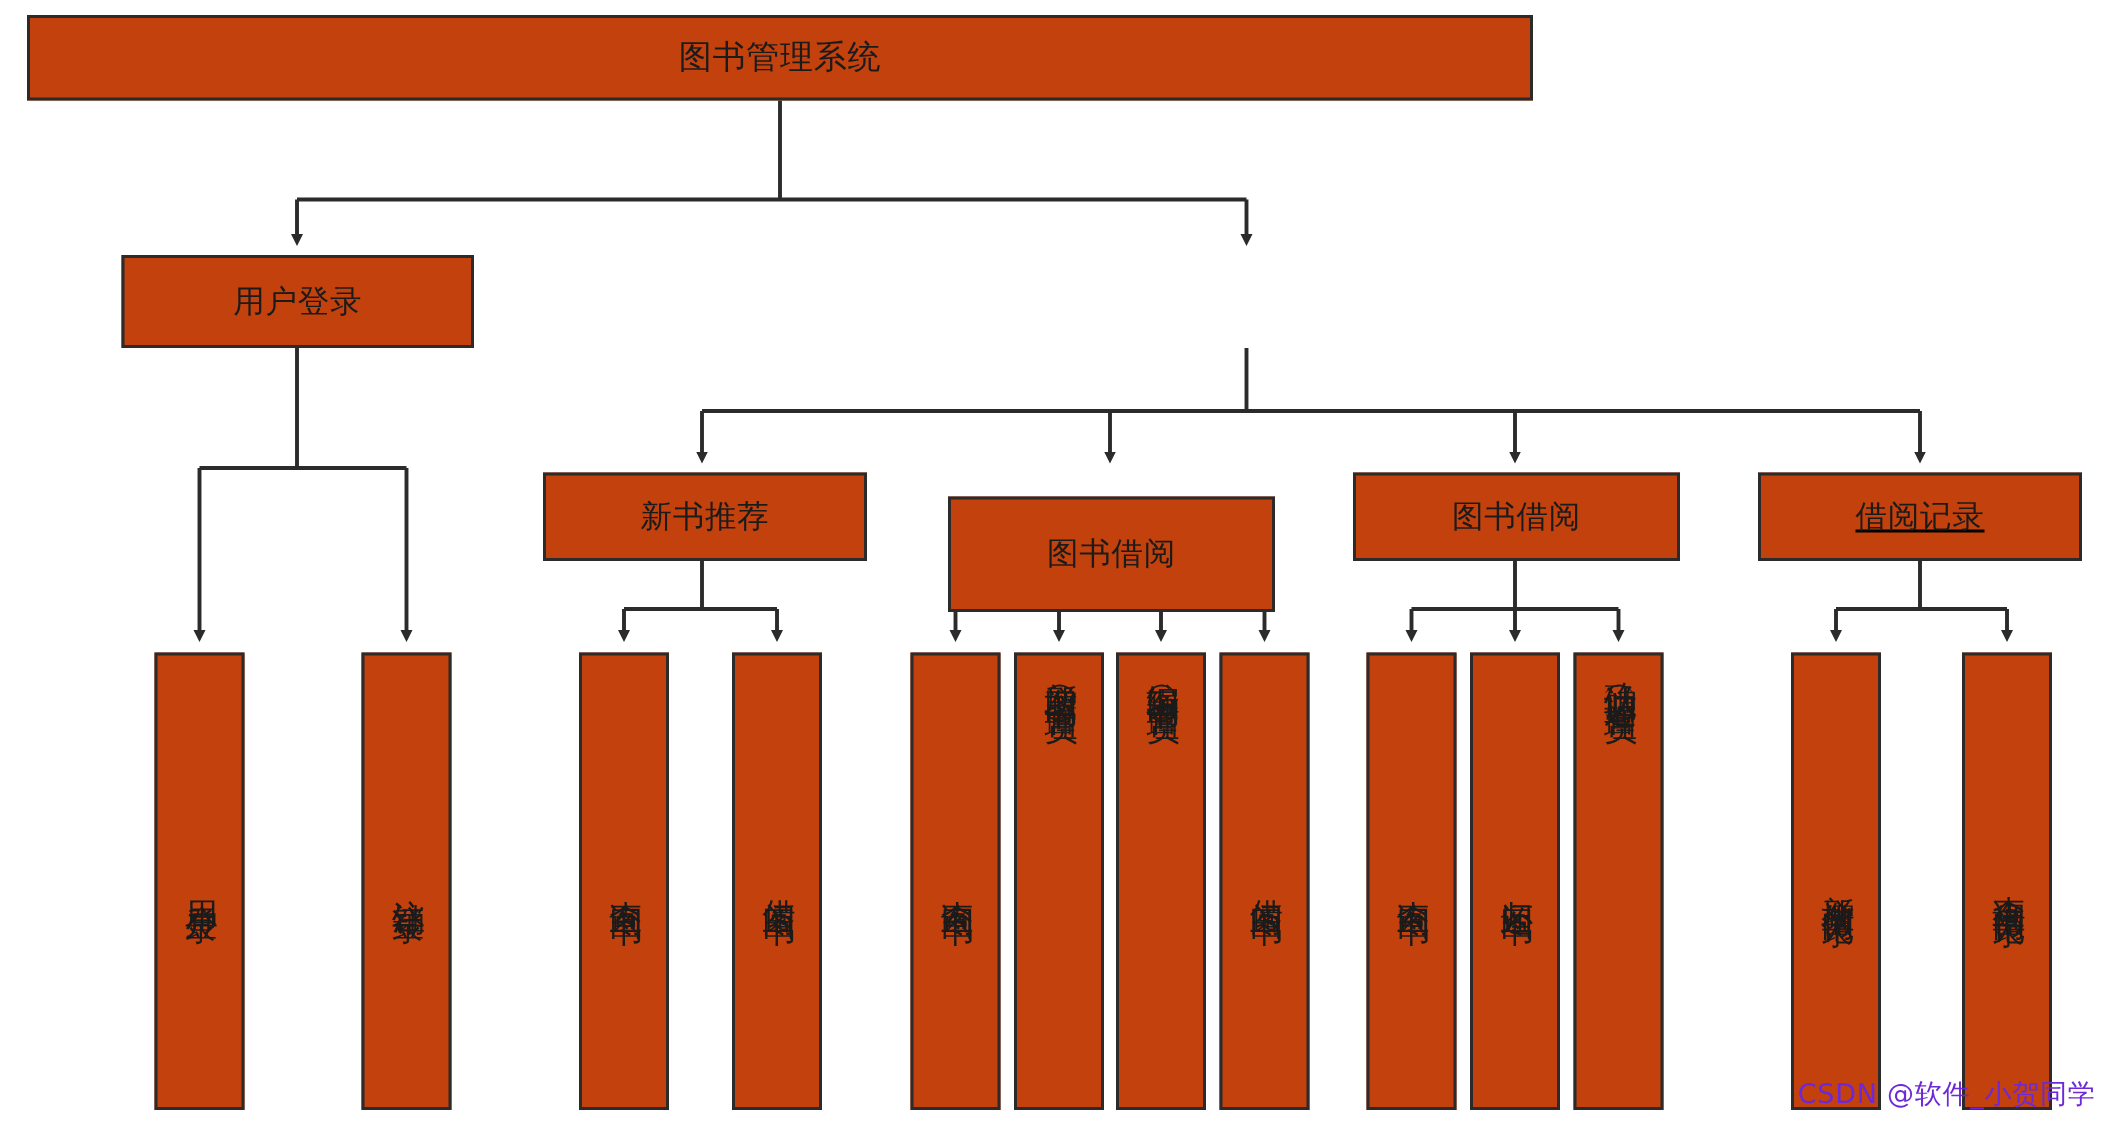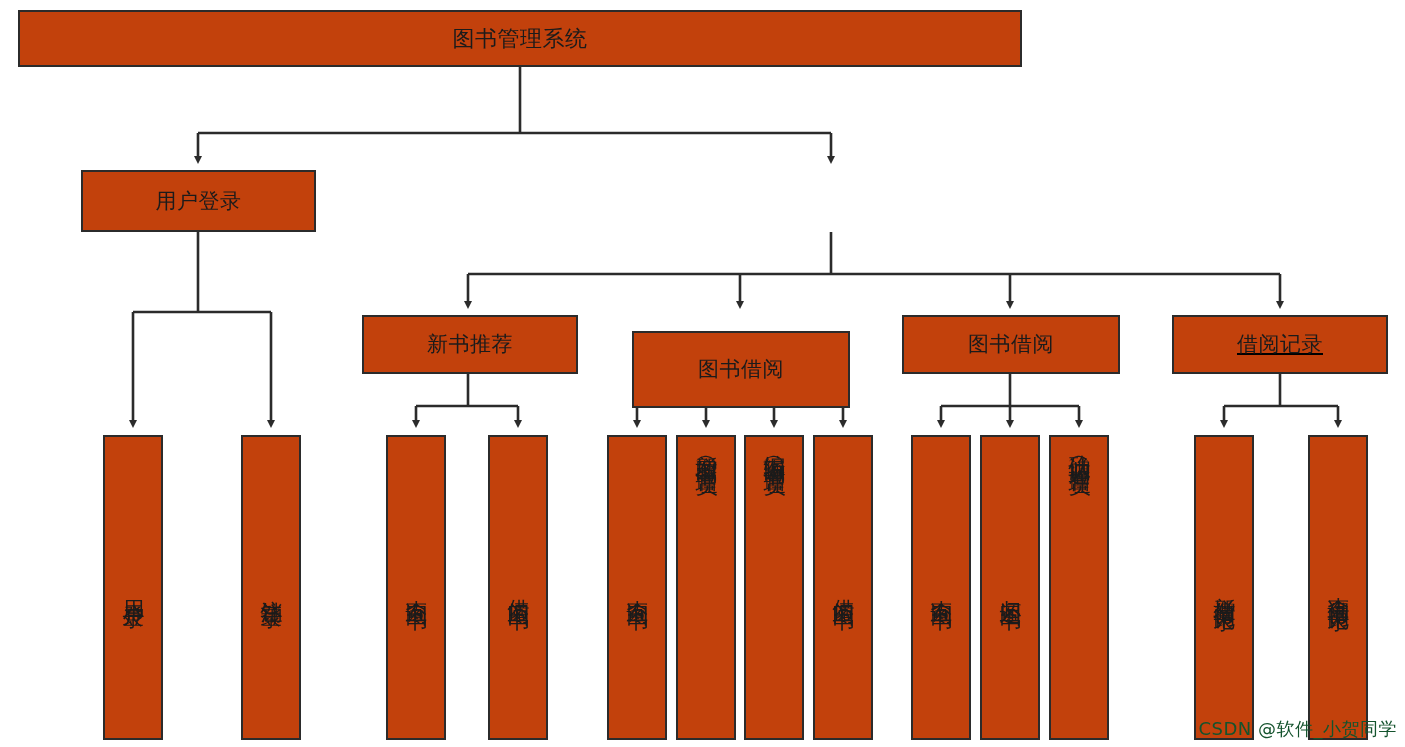--- a/index.html
+++ b/index.html
@@ -56,21 +56,21 @@
     max-height:100%;
   }
   .node.leaf.vcenter{
     align-items:center;
   }
   .watermark{
     position:absolute;
     right:8px;
     bottom:6px;
     font-size:18px;
-    color:#14532d;
+    color:#6d28d9;
     letter-spacing:0.5px;
     white-space:nowrap;
     user-select:none;
   }
 </style>
 </head>
 <body>
 
 <div id="canvas">
 

